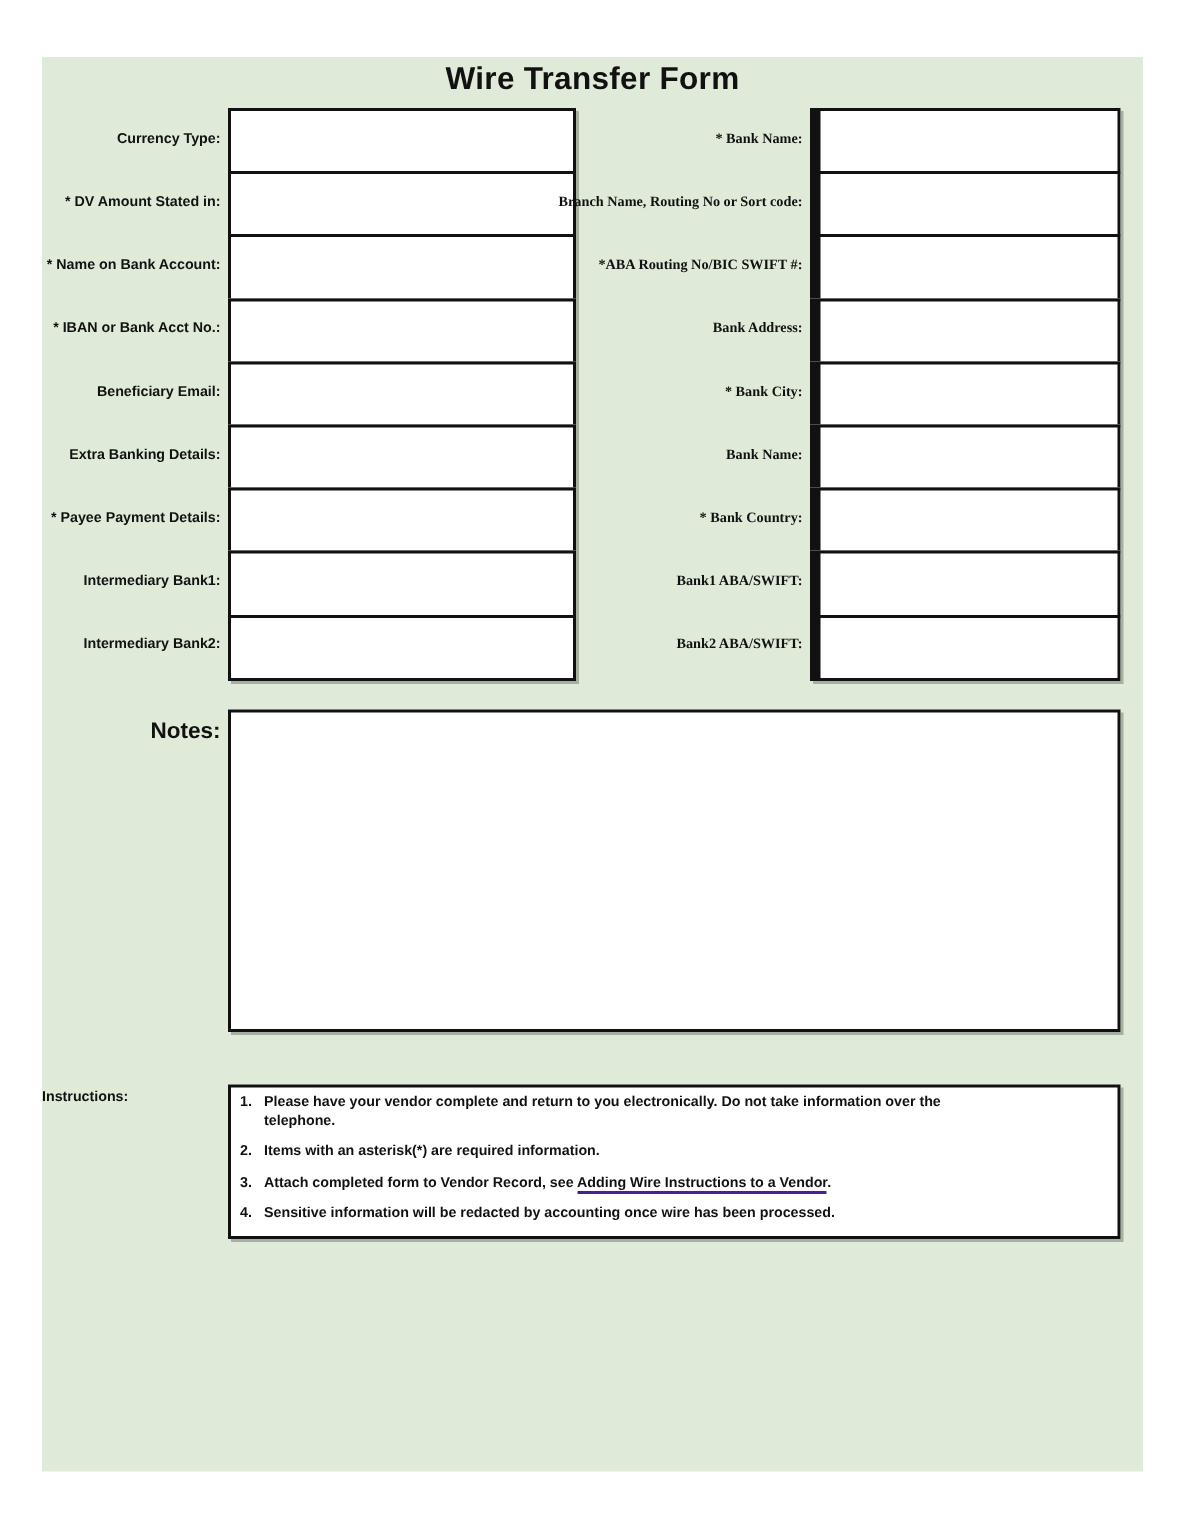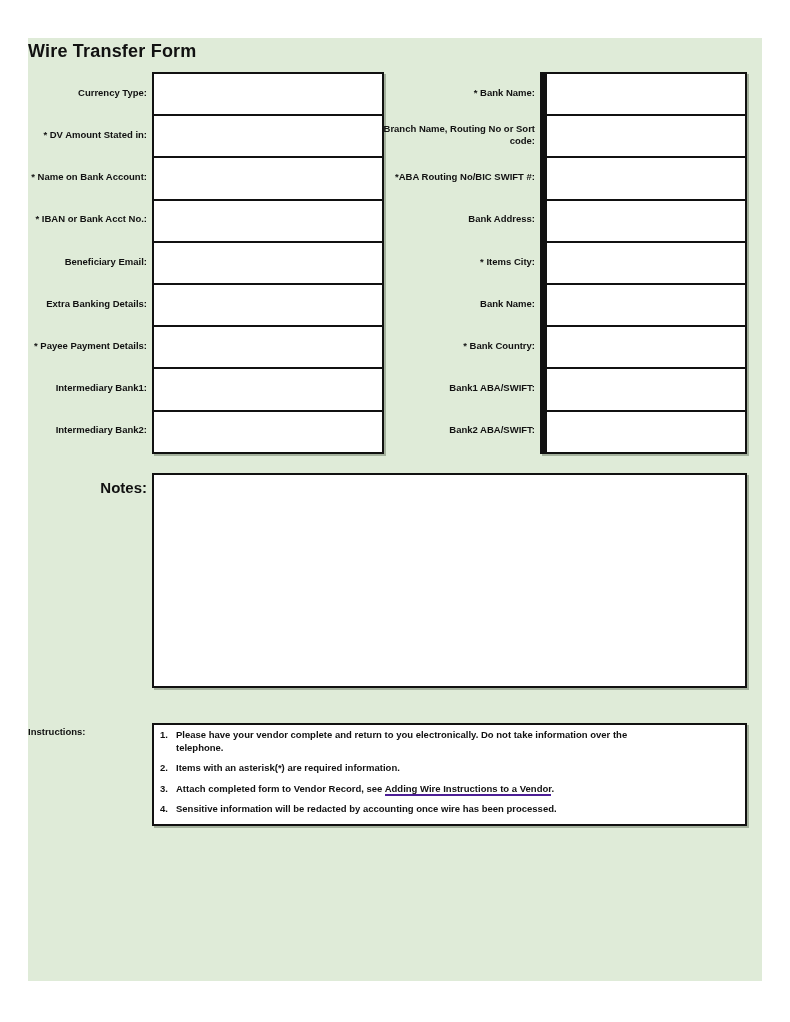--- a/index.html
+++ b/index.html
@@ -21,30 +21,31 @@
     width: 734px;
     height: 943px;
     background: #dfebd8;
   }
 
   .form-title {
     position: absolute;
     top: 3px;
     left: 0;
     width: 100%;
-    font-size: 18px;
+    text-align: center;
+    font-size: 21px;
     font-weight: 700;
     color: #111111;
     letter-spacing: 0.2px;
   }
 
   
   .labels-left  { position: absolute; left: 0;     top: 34px; width: 122px; }
   .boxes-left   { position: absolute; left: 124px; top: 34px; width: 232px; }
-  .labels-right { position: absolute; left: 336px; top: 34px; width: 174px; }
+  .labels-right { position: absolute; left: 336px; top: 34px; width: 174px; font-family: Liberation Serif, serif; }
   .boxes-right  { position: absolute; left: 512px; top: 34px; width: 207px; }
 
   .boxes-left, .boxes-right, .notes-box, .instructions-box {
     box-shadow: 2px 2px 0 rgba(55, 70, 50, 0.35);
   }
 
   .label-row {
     height: 42.2px;
     display: flex;
     align-items: center;
@@ -149,21 +150,21 @@
       <div class="box"></div>
       <div class="box"></div>
       <div class="box"></div>
     </div>
 
     <div class="labels-right">
       <div class="label-row">* Bank Name:</div>
       <div class="label-row">Branch Name, Routing No or Sort code:</div>
       <div class="label-row">*ABA Routing No/BIC SWIFT #:</div>
       <div class="label-row">Bank Address:</div>
-      <div class="label-row">* Items City:</div>
+      <div class="label-row">* Bank City:</div>
       <div class="label-row">Bank Name:</div>
       <div class="label-row">* Bank Country:</div>
       <div class="label-row">Bank1 ABA/SWIFT:</div>
       <div class="label-row">Bank2 ABA/SWIFT:</div>
     </div>
 
     <div class="boxes-right">
       <div class="box"></div>
       <div class="box"></div>
       <div class="box"></div>

